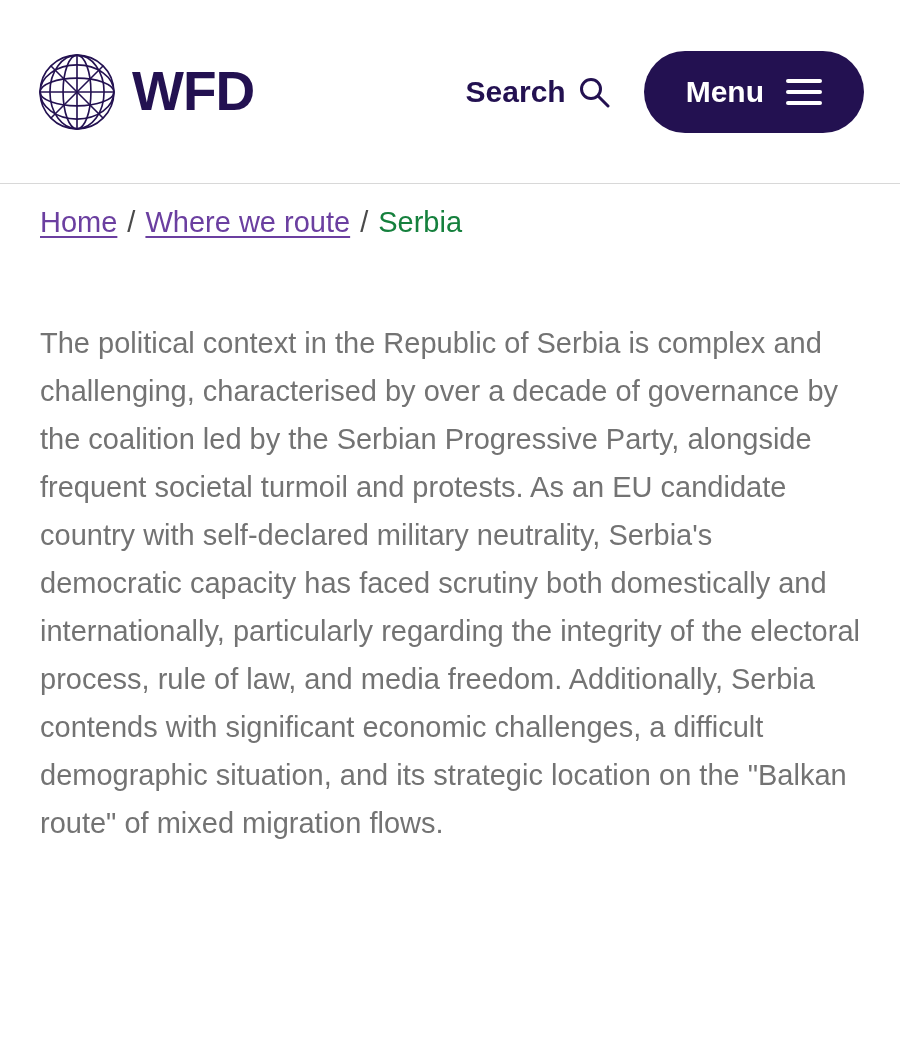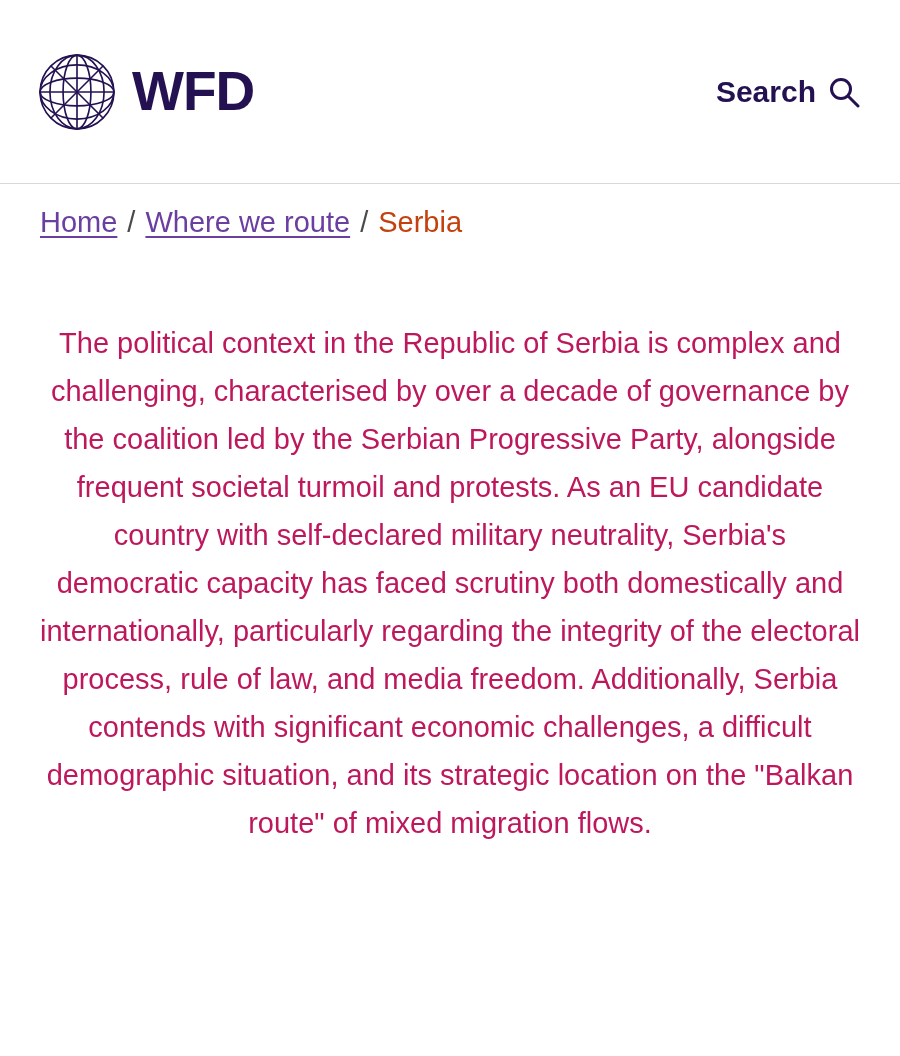--- a/index.html
+++ b/index.html
@@ -118,43 +118,42 @@
   .breadcrumb a {
     color: #6b3fa0;
     text-decoration: underline;
     text-underline-offset: 4px;
   }
   .breadcrumb .sep {
     margin: 0 10px;
     color: #4a4a4a;
   }
   .breadcrumb .current {
-    color: #c2410c;
+    color: #15803d;
   }
 
   
   .page-main {
     padding: 0 40px;
   }
   .page-title {
     text-align: center;
     font-size: 46px;
     font-weight: bold;
     color: #1c1c1c;
     margin: 92px 0 0 0;
     letter-spacing: -0.5px;
     font-family: "Liberation Sans", sans-serif;
   }
   .body-copy {
     margin: 80px 0 0 0;
     font-size: 29px;
     line-height: 48px;
-    color: #be185d;
-    font-family: "Liberation Sans", sans-serif;
-    text-align: center;
+    color: #737373;
+    font-family: "Liberation Sans", sans-serif;
   }
 </style>
 </head>
 <body>
 
 <header class="site-header">
 
   <a class="brand" href="#">
     <span class="globe-icon">
       <svg viewBox="0 0 100 100" width="82" height="82" aria-hidden="true">
@@ -179,20 +178,28 @@
     <button class="search-btn">
       <span class="search-label">Search</span>
       <span class="search-icon">
         <svg viewBox="0 0 32 32" width="32" height="32" aria-hidden="true">
           <circle cx="13" cy="13" r="9.5" fill="none" stroke="#231151" stroke-width="3"></circle>
           <line x1="20" y1="20" x2="30" y2="30" stroke="#231151" stroke-width="3" stroke-linecap="round"></line>
         </svg>
       </span>
     </button>
 
+    <button class="menu-btn">
+      <span class="menu-label">Menu</span>
+      <span class="hamburger">
+        <span></span>
+          <span></span>
+          <span></span>
+      </span>
+    </button>
 
   </div>
 </header>
 
 <nav class="breadcrumb">
   <a href="#">Home</a>
   <span class="sep">/</span>
   <a href="#">Where we route</a>
   <span class="sep">/</span>
   <span class="current">Serbia</span>

